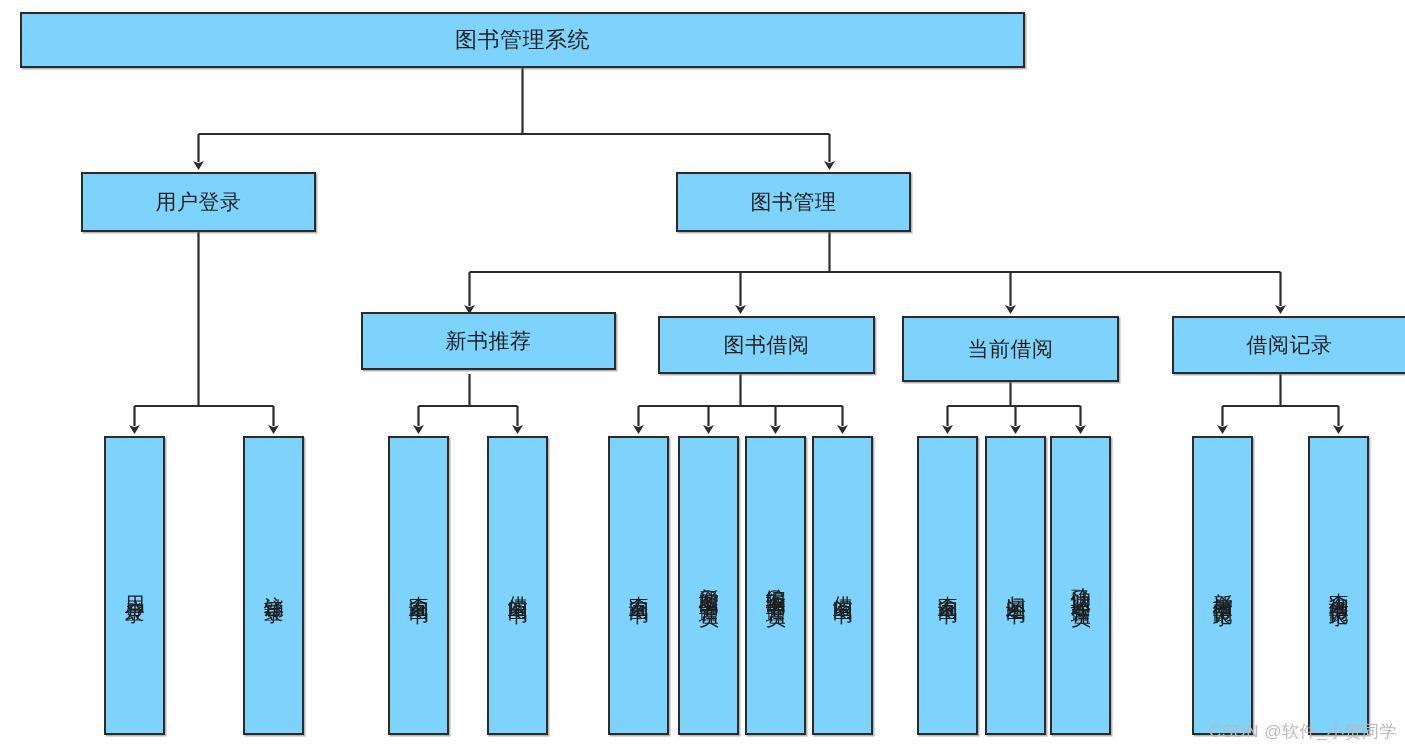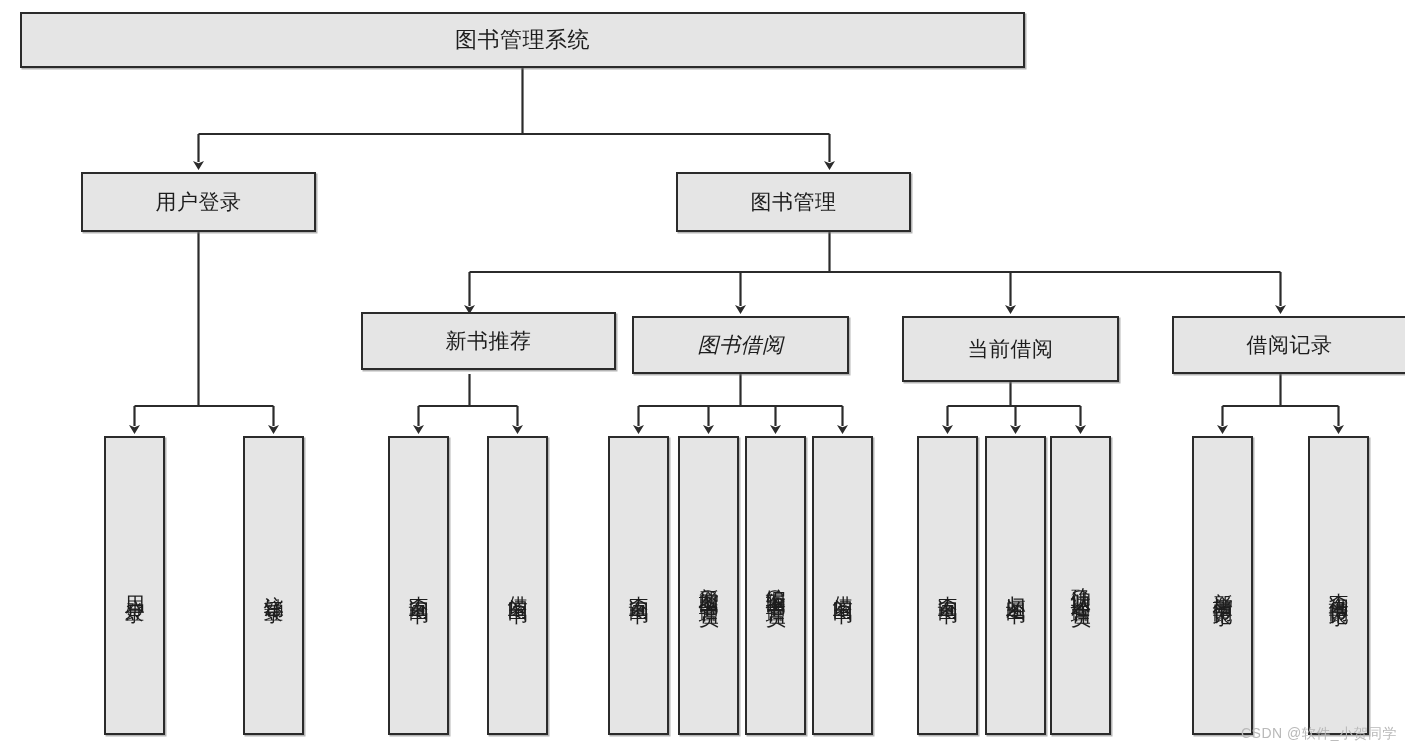--- a/index.html
+++ b/index.html
@@ -18,21 +18,21 @@
   #diagram-root {
     position: absolute;
     left: 0;
     top: 0;
     width: 1405px;
     height: 747px;
   }
   .node-box {
     position: absolute;
     box-sizing: border-box;
-    background: #e5e5e5;
+    background: #7dd3fc;
     border: 2px solid #2b2b2b;
     box-shadow: 1.5px 1.5px 0 0 rgba(120,120,120,0.55);
     display: flex;
     align-items: center;
     justify-content: center;
   }
   .node-label {
     color: #1d1d1d;
     font-size: 21px;
     line-height: 1.28;
@@ -63,21 +63,21 @@
   }
   .conn-line {
     stroke: #2b2b2b;
     stroke-width: 2.2;
     fill: none;
   }
   .watermark {
     position: absolute;
     right: 8px;
     bottom: 4px;
-    font-size: 14px;
+    font-size: 17px;
     color: #b9b9b9;
     letter-spacing: 0.5px;
     user-select: none;
     white-space: nowrap;
   }
 </style>
 </head>
 <body>
 
 <div id="diagram-root">
@@ -129,21 +129,21 @@
       </div>
       <div class="node-box level-1" style="left: 81px; top: 172px; width: 235px; height: 60px;">
         <span class="node-label">用户登录</span>
       </div>
       <div class="node-box level-1" style="left: 676px; top: 172px; width: 235px; height: 60px;">
         <span class="node-label">图书管理</span>
       </div>
       <div class="node-box level-2" style="left: 361px; top: 312px; width: 255px; height: 58px;">
         <span class="node-label">新书推荐</span>
       </div>
-      <div class="node-box level-2" style="left: 632px; top: 316px; width: 217px; height: 58px; font-style: italic;">
+      <div class="node-box level-2" style="left: 658px; top: 316px; width: 217px; height: 58px;">
         <span class="node-label">图书借阅</span>
       </div>
       <div class="node-box level-2" style="left: 902px; top: 316px; width: 217px; height: 66px;">
         <span class="node-label">当前借阅</span>
       </div>
       <div class="node-box level-2" style="left: 1172px; top: 316px; width: 235px; height: 58px;">
         <span class="node-label">借阅记录</span>
       </div>
       <div class="node-box level-3 vertical" style="left: 104px; top: 436px; width: 61px; height: 299px;">
         <span class="node-label">用户登录</span>

